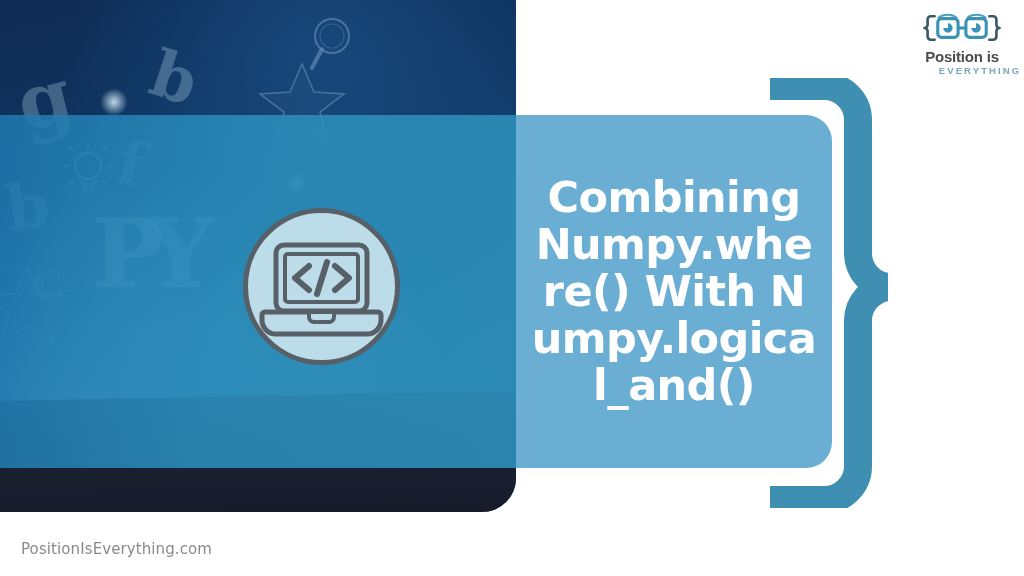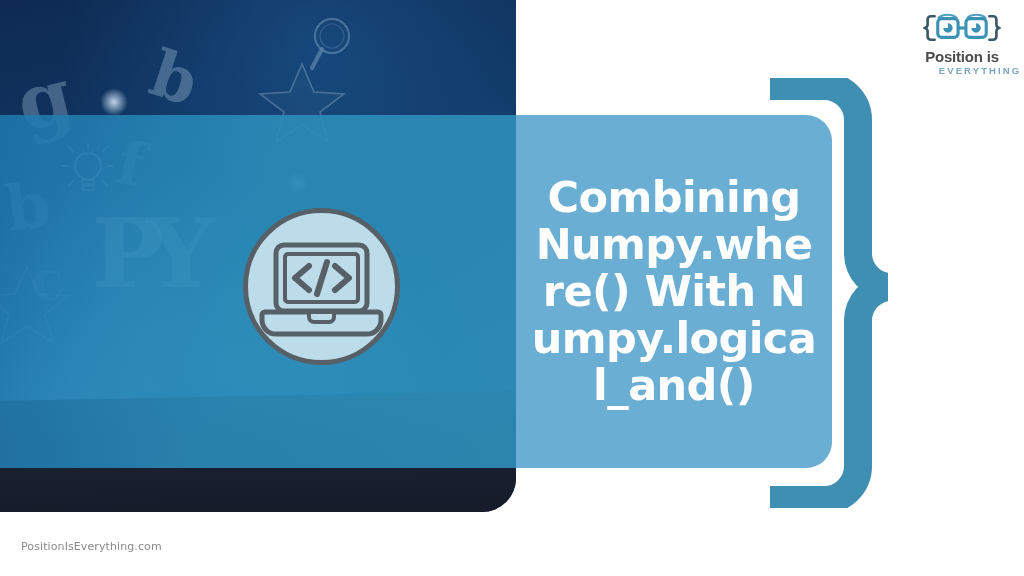--- a/index.html
+++ b/index.html
@@ -154,21 +154,21 @@
     letter-spacing: -0.6px;
     word-break: break-all;
     margin: 0;
   }
 
   
   .footer {
     position: absolute;
     left: 21px;
     top: 540px;
-    font-size: 11px;
+    font-size: 15px;
     color: #8a8a8a;
     letter-spacing: 0.1px;
     font-family: "DejaVu Sans", sans-serif;
   }
 </style>
 </head>
 <body>
 
 <div class="photo">
 

